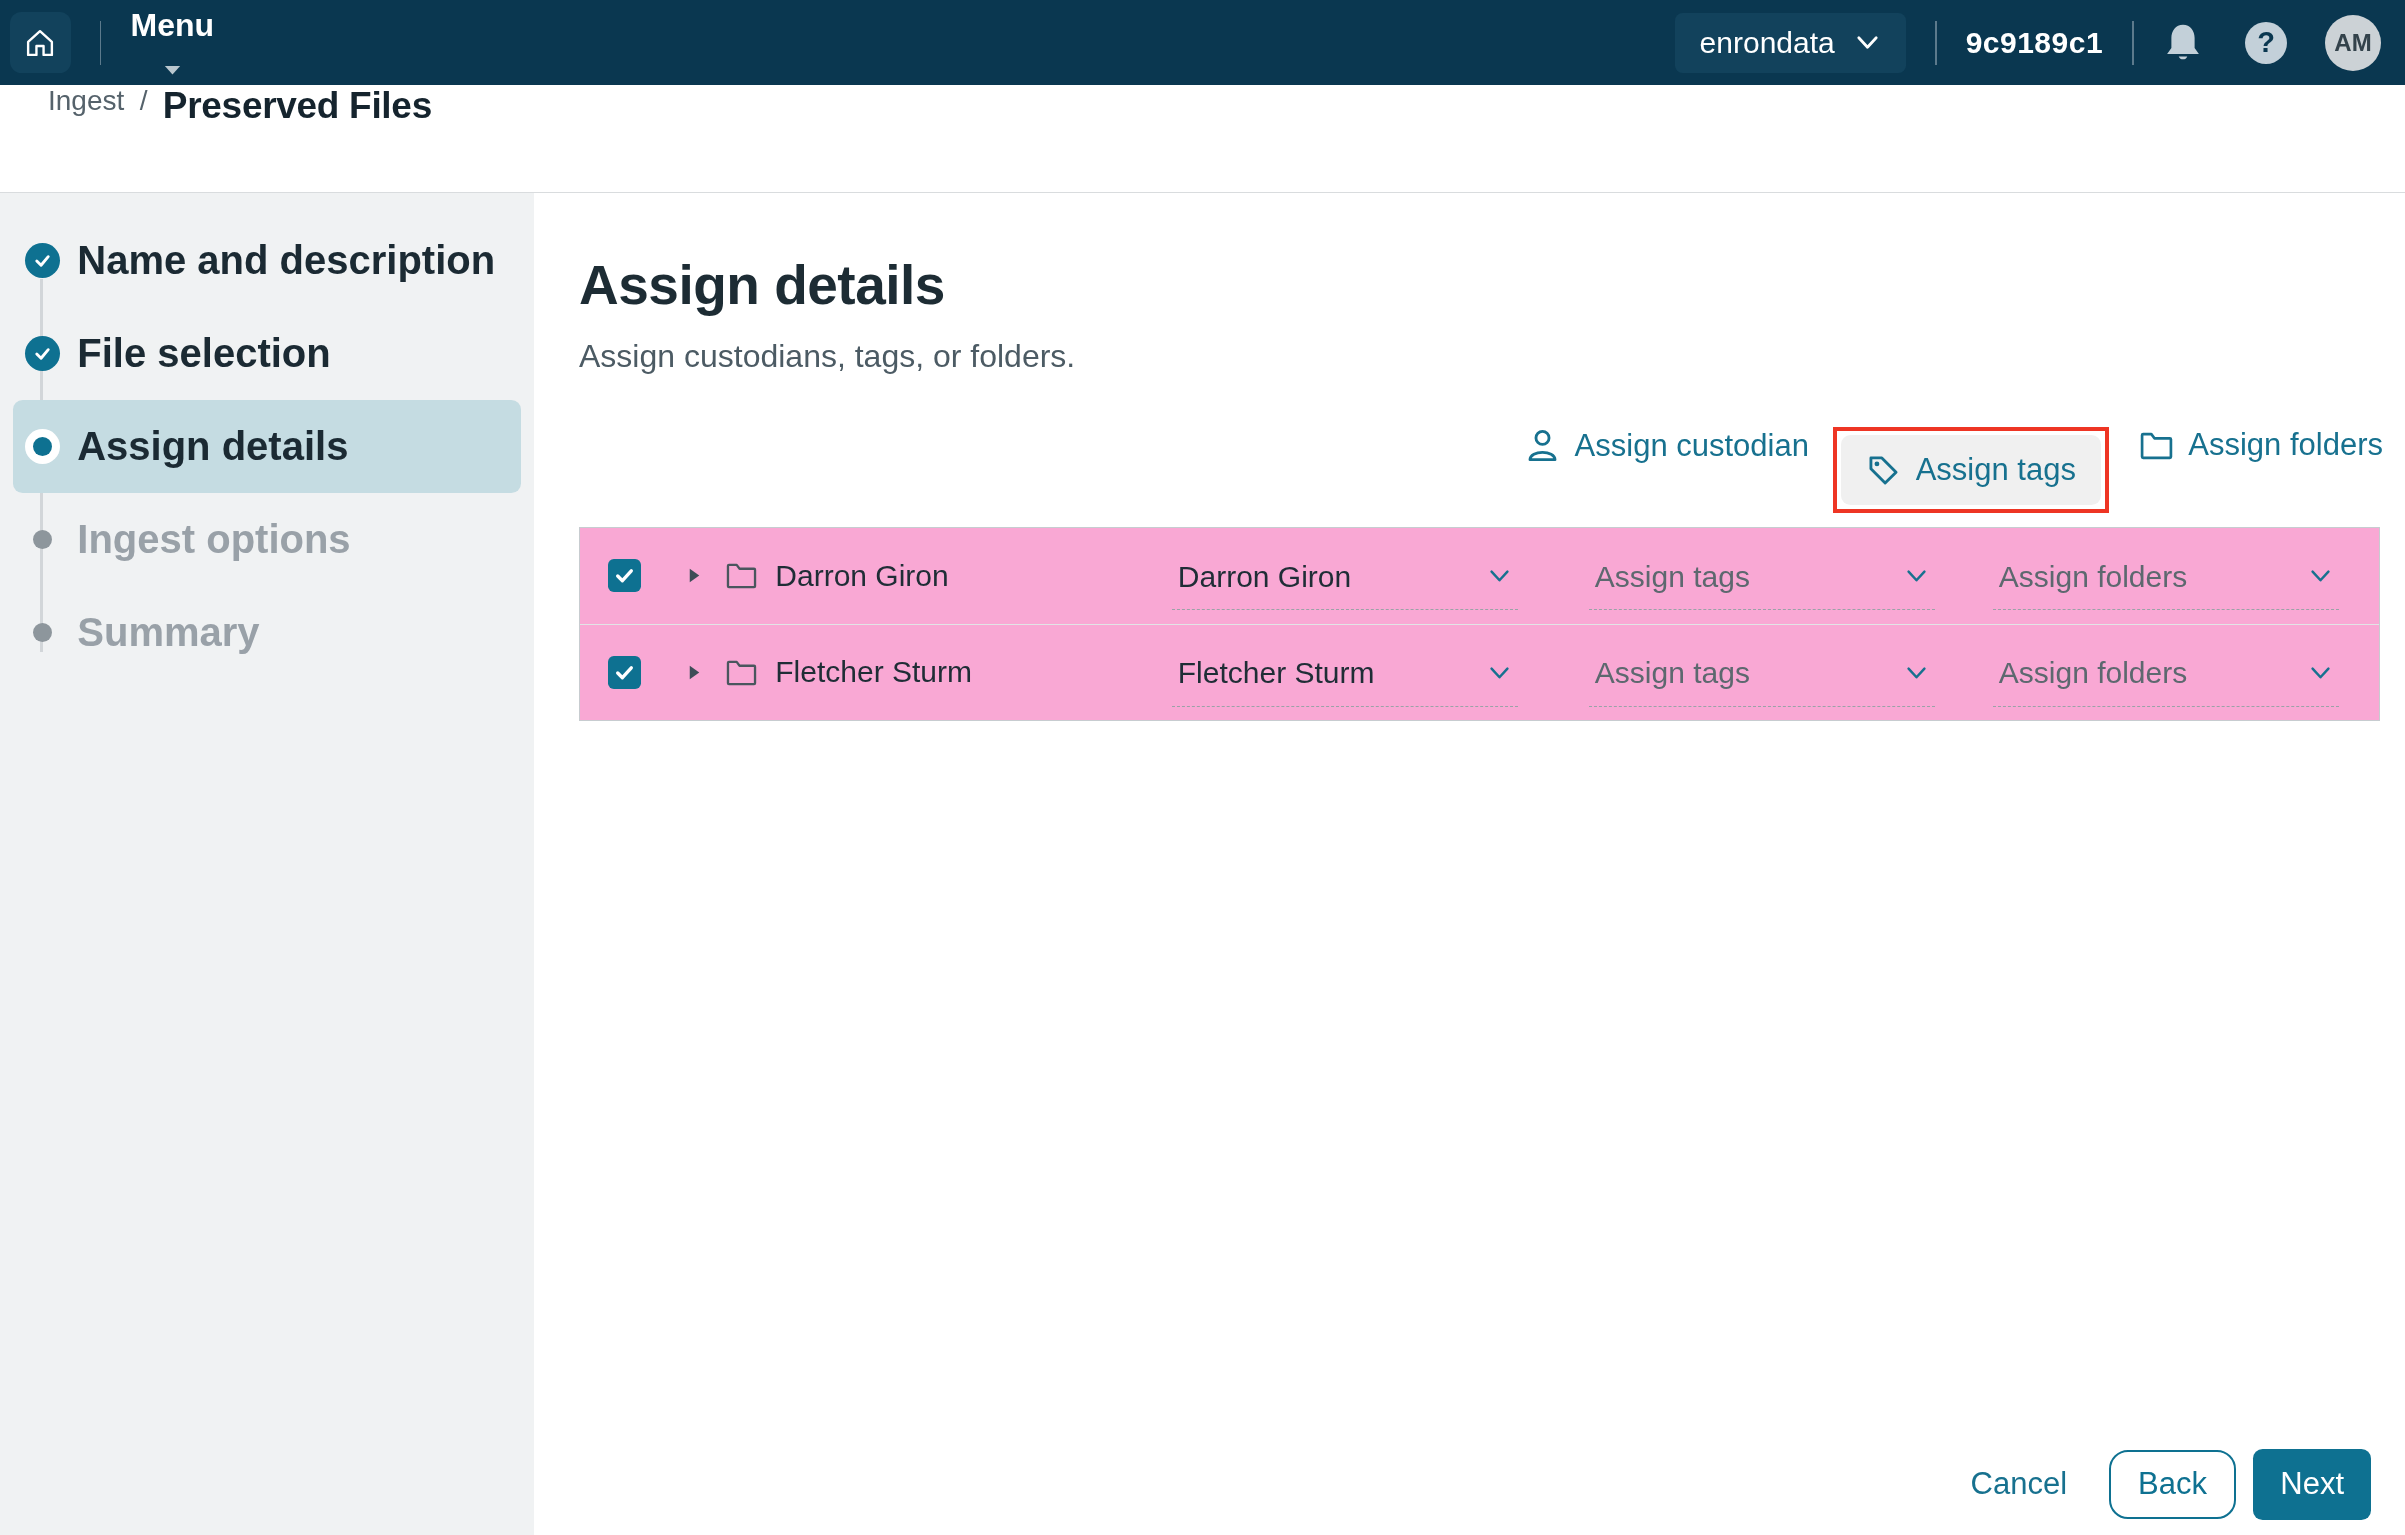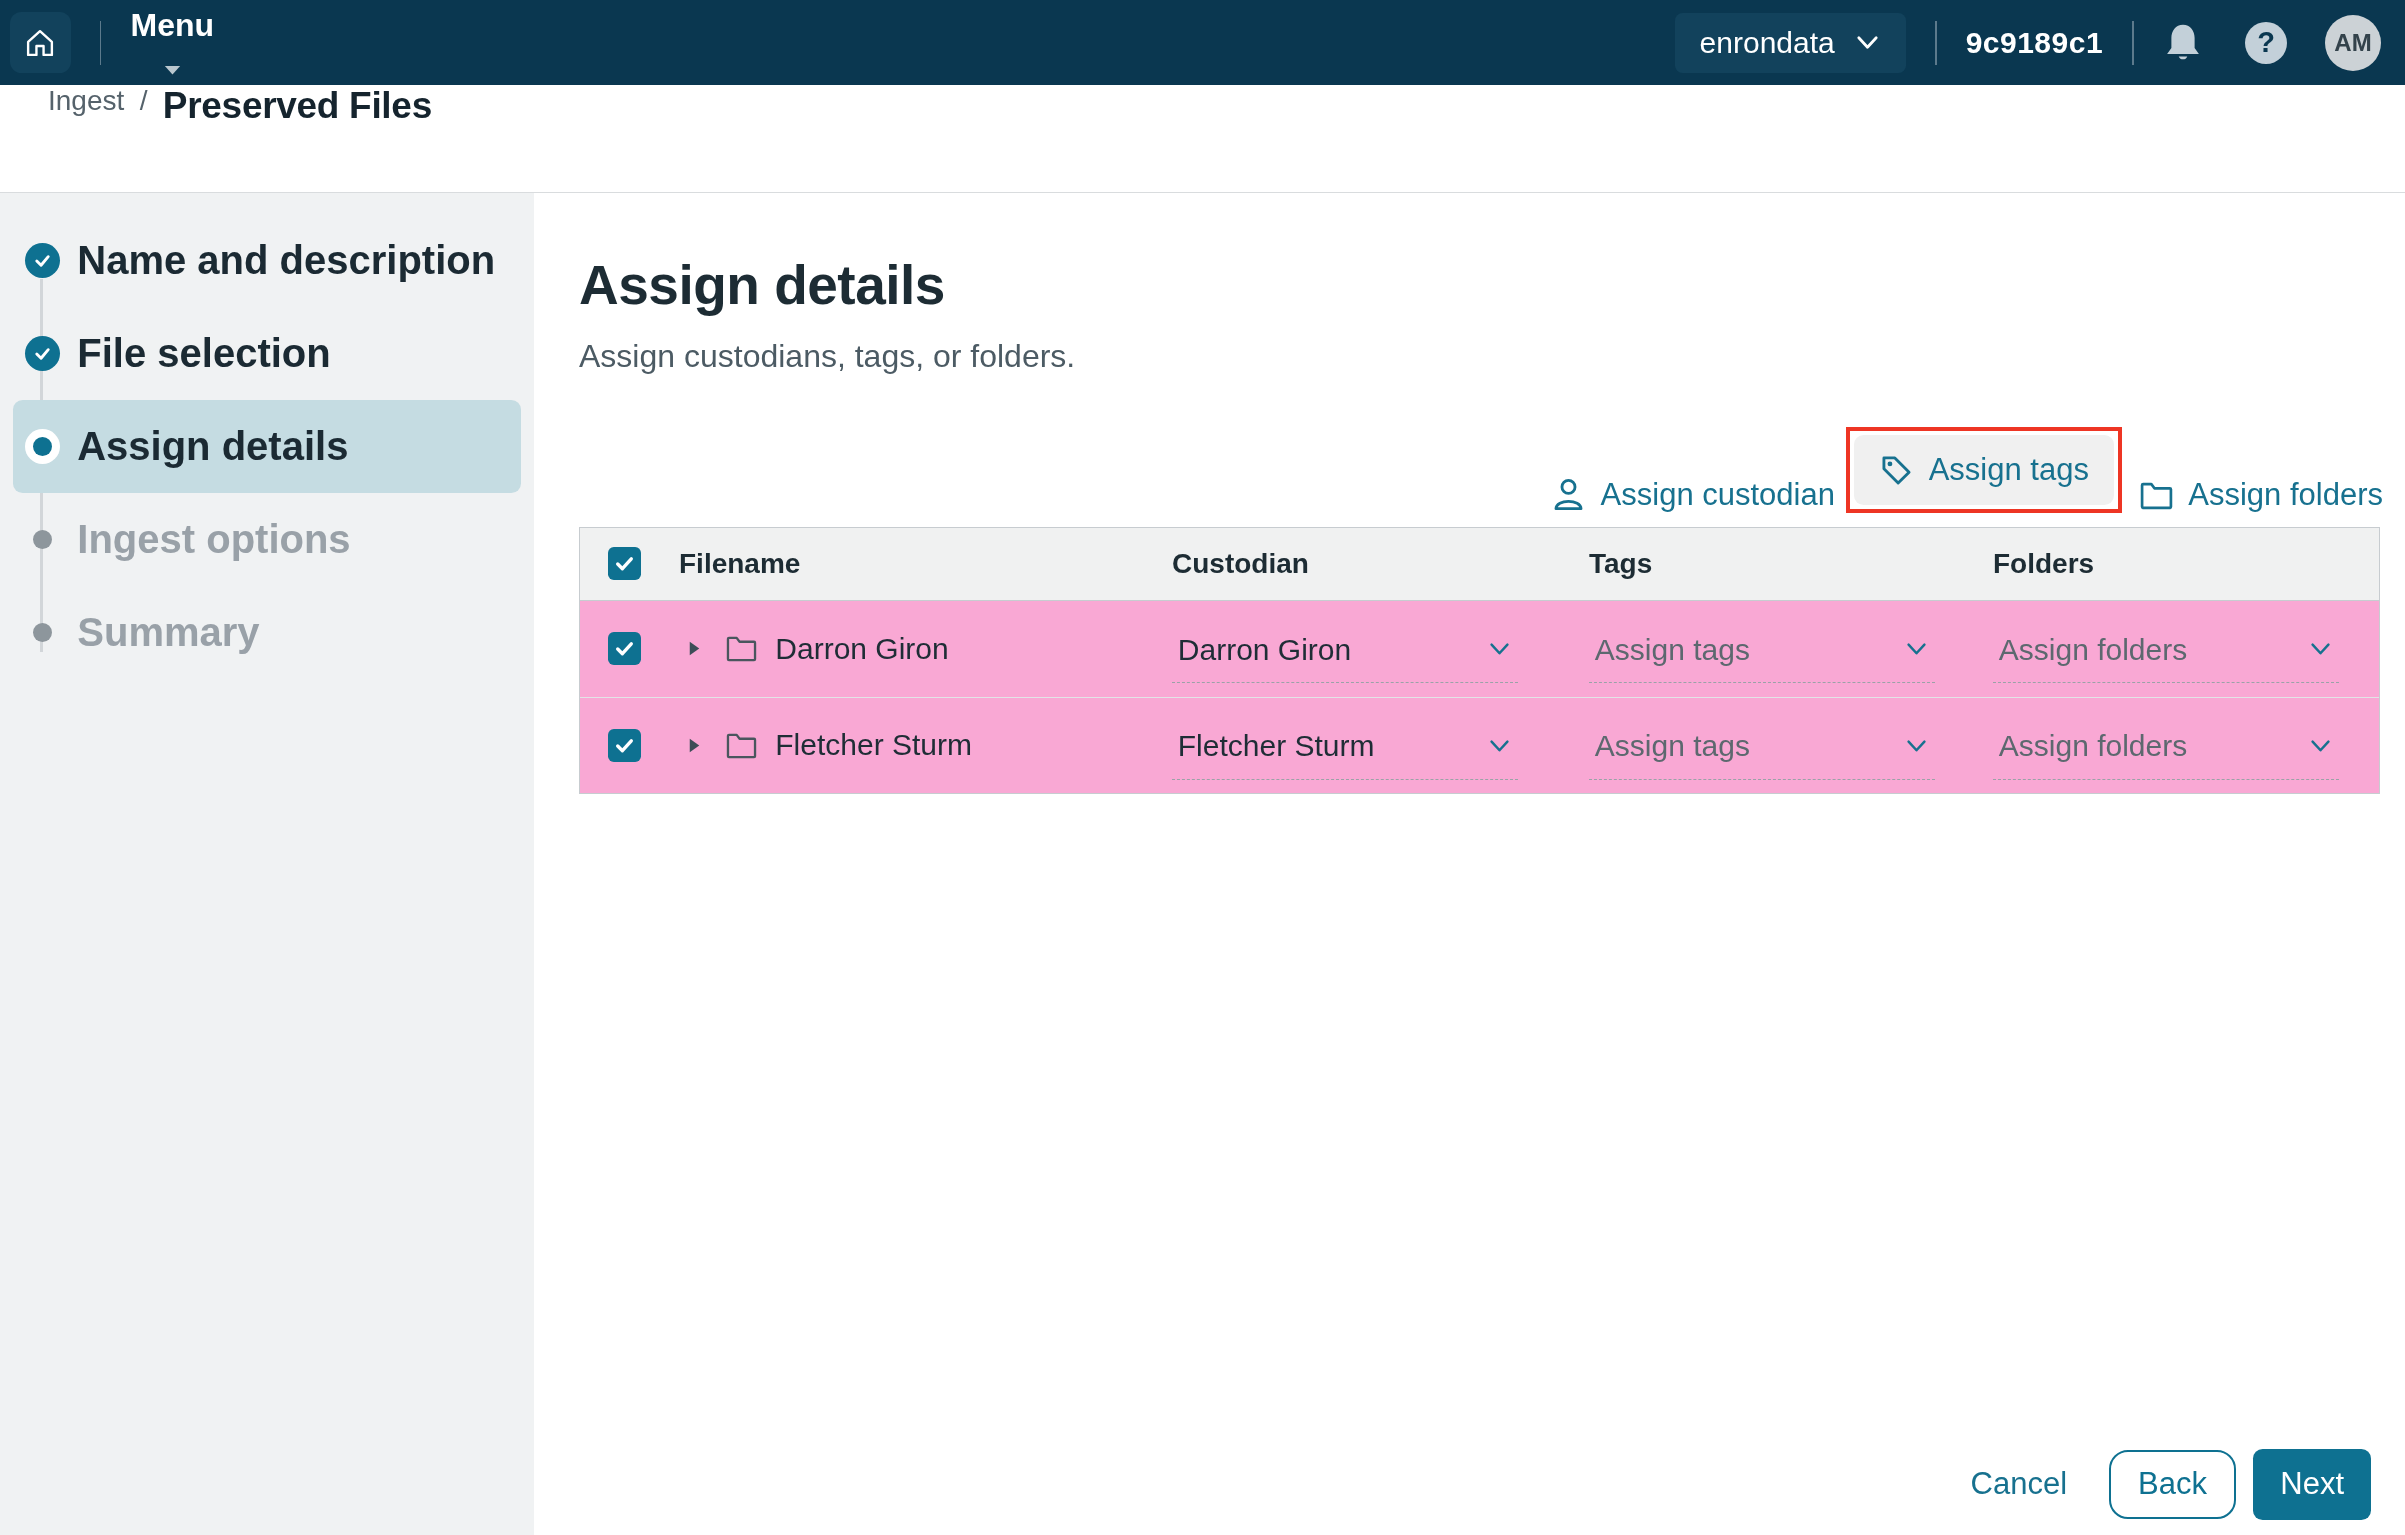--- a/index.html
+++ b/index.html
@@ -83,21 +83,21 @@
   .step.current .marker { background:#fff; border-radius:50%; }
   .step.current .dot { width:19px; height:19px; border-radius:50%; background:var(--accent-teal,#0e7191); }
   .step.pending .dot { width:19px; height:19px; border-radius:50%; background:#8d969c; }
   .step-label { margin-left:17.3px; }
 
   
   .main { flex:1; position:relative; padding:0 23px 0 45px; background:#fff; }
   .page-title { margin-top:60px; font-size:55px; font-weight:700; color:#1d2c34; letter-spacing:-0.5px; }
   .page-subtitle { margin-top:21px; font-size:32px; color:#4c5b64; }
 
-  .actions-row { margin-top:52px; display:flex; justify-content:flex-end; align-items:flex-end; }
+  .actions-row { margin-top:52px; display:flex; justify-content:flex-end; align-items:flex-start;gap:13px; }
   .action-link {
     background:none; border:none; cursor:pointer; font-family:inherit;
     color:var(--link-teal,#17718f); font-size:31px;
     display:flex; align-items:center; gap:14.4px; padding:0;
   }
   .action-link svg { flex:0 0 auto; }
   .tags-annotation {
     border:4.8px solid var(--annotation-red,#ee3524);
     padding:3.8px; margin:0 3.8px 0 11.5px; background:#fff;
   }
@@ -272,35 +272,20 @@
           <span style="display:flex;">
             <svg width="35" height="31" viewBox="0 0 34 30">
                 <path d="M3 26 V5 Q3 4 4 4 H12 L15 8 H30 Q31 8 31 9 V26 Q31 27 30 27 H4 Q3 27 3 26 Z" fill="none" stroke="currentColor" stroke-width="2.6" stroke-linejoin="round"></path>
               </svg>
           </span>
           <span>Assign folders</span>
         </button>
       </div>
 
       <div class="assign-table">
-        <div class="t-row t-head">
-          <div class="cb-cell">
-            <button class="checkbox">
-              <span style="display:flex;">
-                <svg width="23" height="23" viewBox="0 0 22 22">
-                    <path d="M4.5 11.5 L9 16 L17.5 6.5" fill="none" stroke="#fff" stroke-width="3.2" stroke-linecap="round" stroke-linejoin="round"></path>
-                  </svg>
-              </span>
-            </button>
-          </div>
-          <div class="t-col t-col-filename">Filename</div>
-          <div class="t-col">Custodian</div>
-          <div class="t-col">Tags</div>
-          <div class="t-col">Folders</div>
-        </div>
 
         <div class="t-row t-data">
           <div class="cb-cell">
             <button class="checkbox">
               <span style="display:flex;">
                 <svg width="23" height="23" viewBox="0 0 22 22">
                     <path d="M4.5 11.5 L9 16 L17.5 6.5" fill="none" stroke="#fff" stroke-width="3.2" stroke-linecap="round" stroke-linejoin="round"></path>
                   </svg>
               </span>
             </button>

